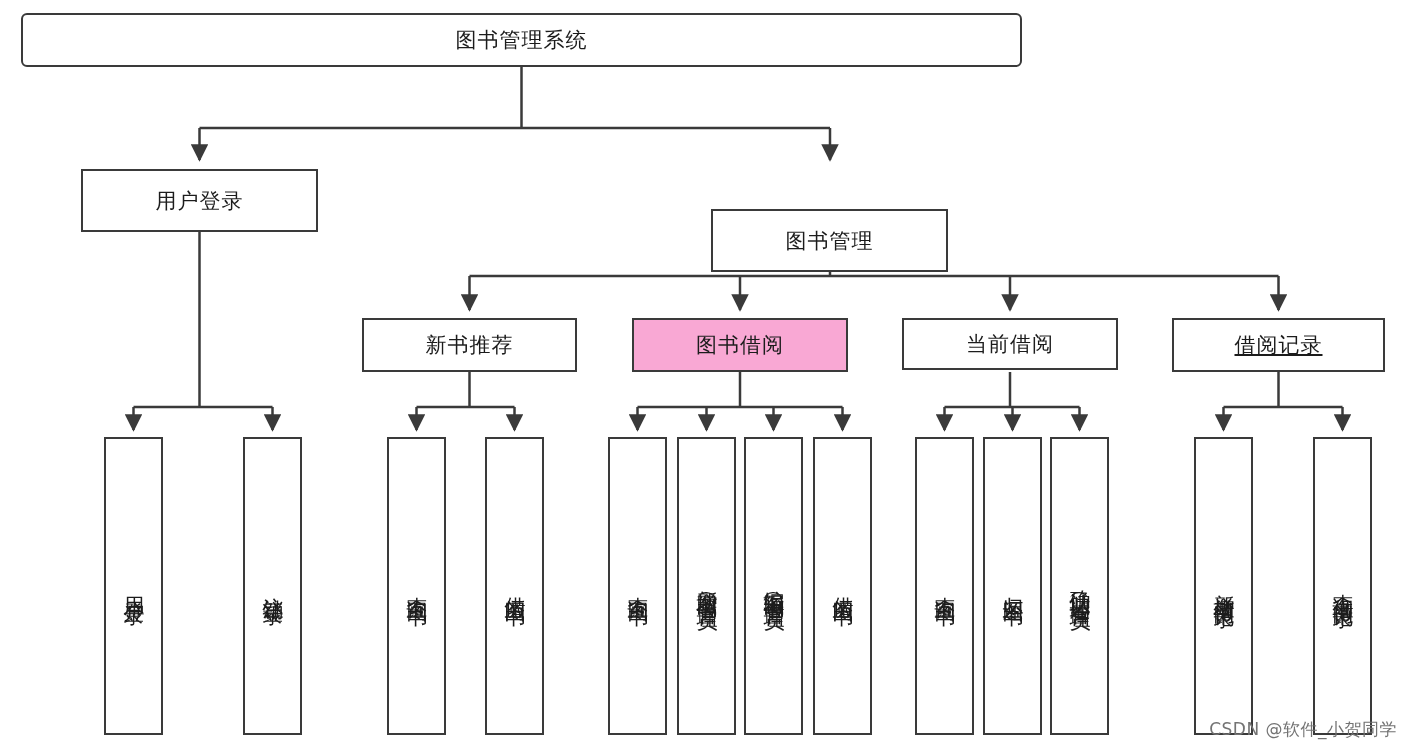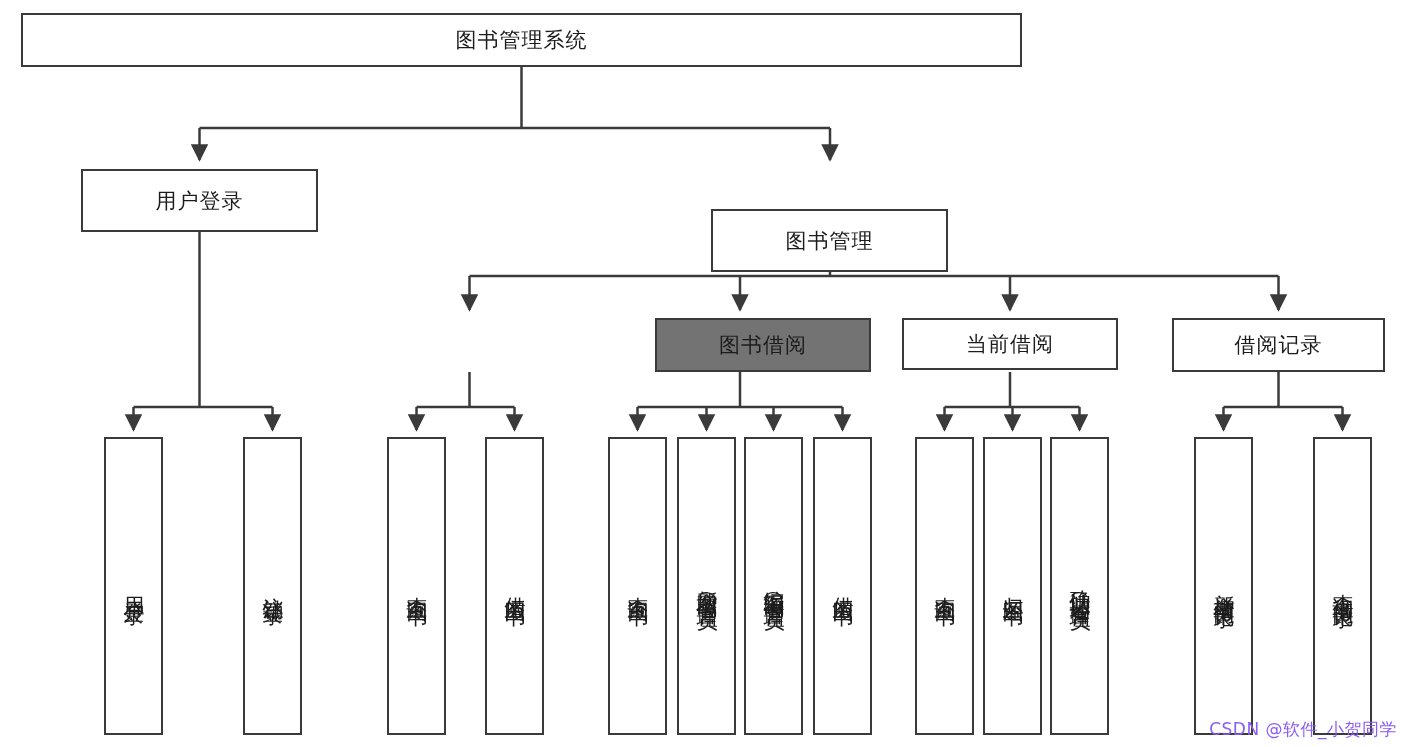--- a/index.html
+++ b/index.html
@@ -108,38 +108,39 @@
       <path d="M 1012.5 407 L 1012.5 430" marker-end="url(#arrow)"></path>
       <path d="M 1079.5 407 L 1079.5 430" marker-end="url(#arrow)"></path>
 
       <path d="M 1278.5 372 L 1278.5 407"></path>
       <path d="M 1223.5 407 L 1342.5 407"></path>
       <path d="M 1223.5 407 L 1223.5 430" marker-end="url(#arrow)"></path>
       <path d="M 1342.5 407 L 1342.5 430" marker-end="url(#arrow)"></path>
     </g>
   </svg>
 
-  <div class="node horiz" style="left: 21px; top: 13px; width: 1001px; height: 54px; background: rgb(255, 255, 255); border-color: rgb(58, 58, 58); color: rgb(28, 28, 28);">图书管理系统</div>
+  <div class="node horiz" style="left: 21px; top: 13px; width: 1001px; height: 54px; background: rgb(255, 255, 255); border-color: rgb(58, 58, 58); color: rgb(28, 28, 28); border-radius: 6px;">图书管理系统</div>
 
   <div class="node horiz" style="left: 81px; top: 169px; width: 237px; height: 63px; background: rgb(255, 255, 255); border-color: rgb(58, 58, 58); color: rgb(28, 28, 28);">用户登录</div>
   <div class="node horiz" style="left: 711px; top: 169px; width: 237px; height: 63px; background: rgb(255, 255, 255); border-color: rgb(58, 58, 58); color: rgb(28, 28, 28); margin-top: 40px;">图书管理</div>
 
-  <div class="node horiz" style="left: 632px; top: 318px; width: 216px; height: 54px; background: #737373; border-color: rgb(58, 58, 58); color: rgb(28, 28, 28); margin-left: 23px;">图书借阅</div>
+  <div class="node horiz" style="left: 362px; top: 318px; width: 215px; height: 54px; background: rgb(255, 255, 255); border-color: rgb(58, 58, 58); color: rgb(28, 28, 28);">新书推荐</div>
+  <div class="node horiz" style="left: 632px; top: 318px; width: 216px; height: 54px; background: #f9a8d4; border-color: rgb(58, 58, 58); color: rgb(28, 28, 28);">图书借阅</div>
   <div class="node horiz" style="left: 902px; top: 318px; width: 216px; height: 52px; background: rgb(255, 255, 255); border-color: rgb(58, 58, 58); color: rgb(28, 28, 28);">当前借阅</div>
-  <div class="node horiz" style="left: 1172px; top: 318px; width: 213px; height: 54px; background: rgb(255, 255, 255); border-color: rgb(58, 58, 58); color: rgb(28, 28, 28);">借阅记录</div>
+  <div class="node horiz" style="left: 1172px; top: 318px; width: 213px; height: 54px; background: rgb(255, 255, 255); border-color: rgb(58, 58, 58); color: rgb(28, 28, 28); text-decoration: underline;">借阅记录</div>
 
   <div class="node vert" style="left: 104px; top: 437px; width: 59px; height: 298px; background: rgb(255, 255, 255); border-color: rgb(58, 58, 58); color: rgb(28, 28, 28);">用户登录</div>
   <div class="node vert" style="left: 243px; top: 437px; width: 59px; height: 298px; background: rgb(255, 255, 255); border-color: rgb(58, 58, 58); color: rgb(28, 28, 28);">注销登录</div>
   <div class="node vert" style="left: 387px; top: 437px; width: 59px; height: 298px; background: rgb(255, 255, 255); border-color: rgb(58, 58, 58); color: rgb(28, 28, 28);">查询图书</div>
   <div class="node vert" style="left: 485px; top: 437px; width: 59px; height: 298px; background: rgb(255, 255, 255); border-color: rgb(58, 58, 58); color: rgb(28, 28, 28);">借阅图书</div>
   <div class="node vert" style="left: 608px; top: 437px; width: 59px; height: 298px; background: rgb(255, 255, 255); border-color: rgb(58, 58, 58); color: rgb(28, 28, 28);">查询图书</div>
   <div class="node vert" style="left: 677px; top: 437px; width: 59px; height: 298px; background: rgb(255, 255, 255); border-color: rgb(58, 58, 58); color: rgb(28, 28, 28);">新增图书（管理员）</div>
   <div class="node vert" style="left: 744px; top: 437px; width: 59px; height: 298px; background: rgb(255, 255, 255); border-color: rgb(58, 58, 58); color: rgb(28, 28, 28);">编辑图书（管理员）</div>
   <div class="node vert" style="left: 813px; top: 437px; width: 59px; height: 298px; background: rgb(255, 255, 255); border-color: rgb(58, 58, 58); color: rgb(28, 28, 28);">借阅图书</div>
   <div class="node vert" style="left: 915px; top: 437px; width: 59px; height: 298px; background: rgb(255, 255, 255); border-color: rgb(58, 58, 58); color: rgb(28, 28, 28);">查询图书</div>
   <div class="node vert" style="left: 983px; top: 437px; width: 59px; height: 298px; background: rgb(255, 255, 255); border-color: rgb(58, 58, 58); color: rgb(28, 28, 28);">归还图书</div>
   <div class="node vert" style="left: 1050px; top: 437px; width: 59px; height: 298px; background: rgb(255, 255, 255); border-color: rgb(58, 58, 58); color: rgb(28, 28, 28);">确认归还（管理员）</div>
   <div class="node vert" style="left: 1194px; top: 437px; width: 59px; height: 298px; background: rgb(255, 255, 255); border-color: rgb(58, 58, 58); color: rgb(28, 28, 28);">新增借阅记录</div>
   <div class="node vert" style="left: 1313px; top: 437px; width: 59px; height: 298px; background: rgb(255, 255, 255); border-color: rgb(58, 58, 58); color: rgb(28, 28, 28);">查询借阅记录</div>
 
-  <div class="watermark" style="color: #8b5cf6;">CSDN @软件_小贺同学</div>
+  <div class="watermark" style="color: #737373;">CSDN @软件_小贺同学</div>
 
 </div>
 
 </body></html>

